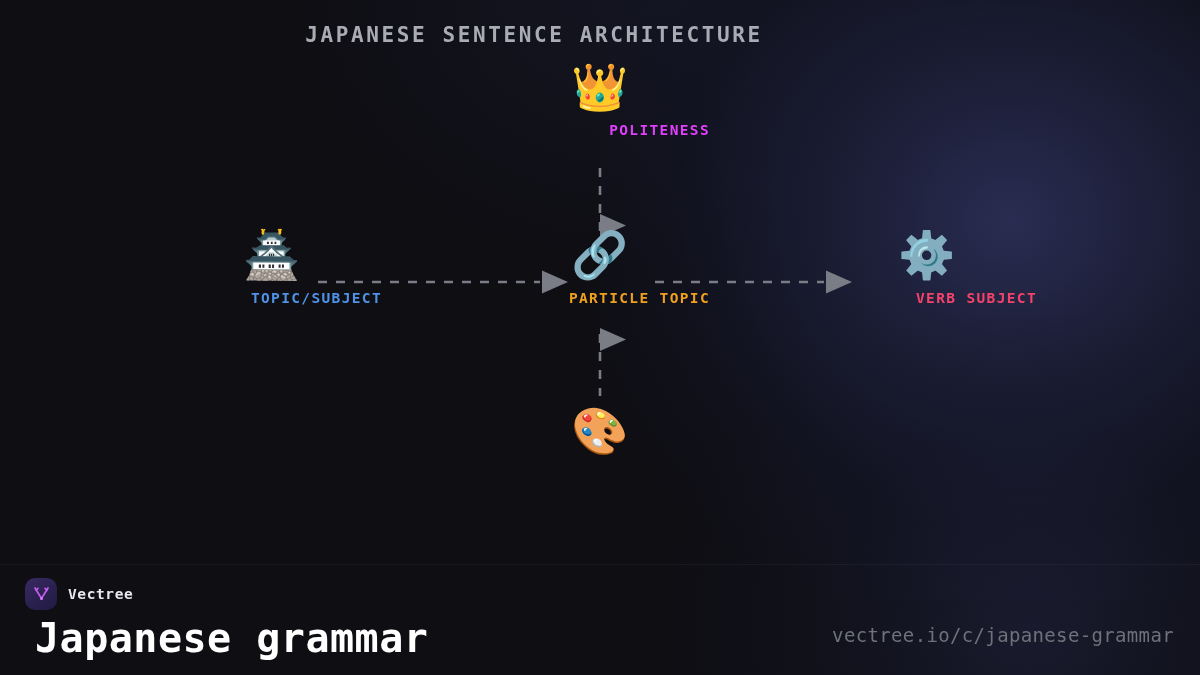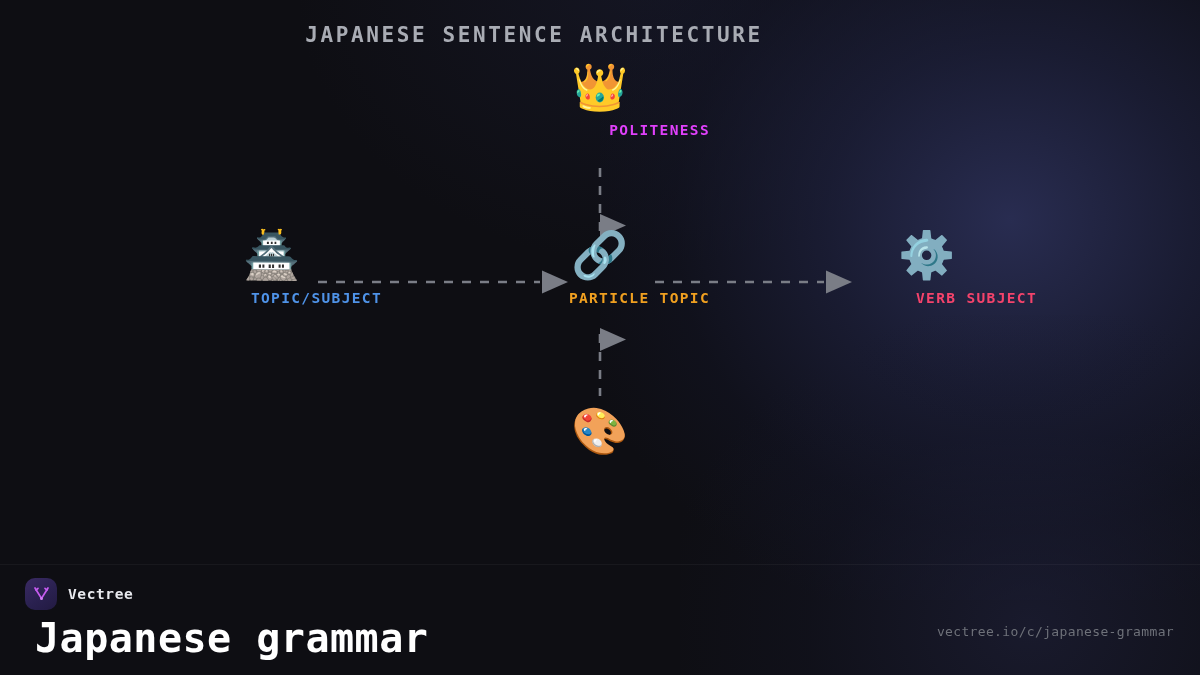--- a/index.html
+++ b/index.html
@@ -129,21 +129,21 @@
     position:absolute; left:25px; top:51px;
     font-size:40px;
     font-weight:700;
     letter-spacing:0.5px;
     color:#ffffff;
     white-space:nowrap;
     margin-left:10px;
   }
   #footer-url {
     position:absolute; right:26px; top:60px;
-    font-size:13px;
+    font-size:19px;
     letter-spacing:0.35px;
     color:#6e7179;
     white-space:nowrap;
   }
 </style>
 </head>
 <body>
 
 <div id="bg-glow-topcenter"></div>
 <div id="bg-glow-right"></div>

